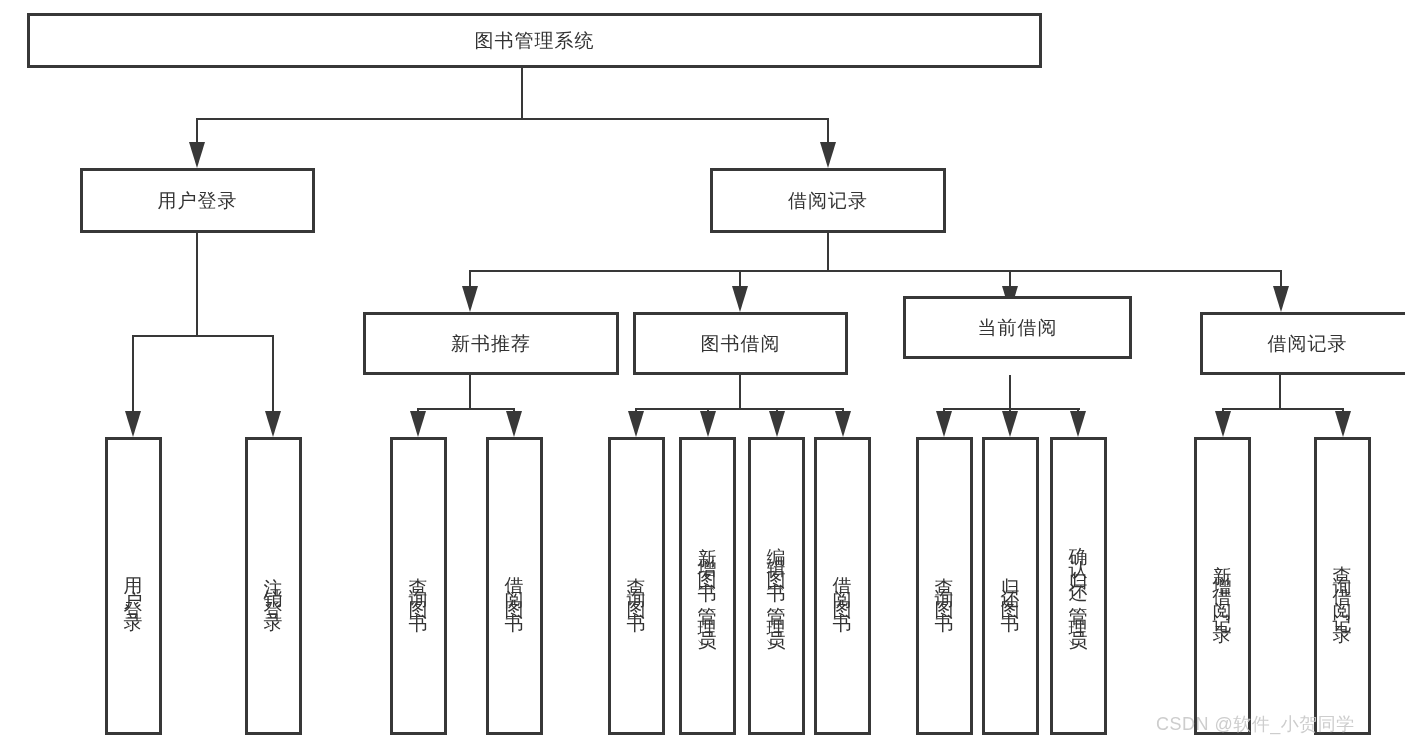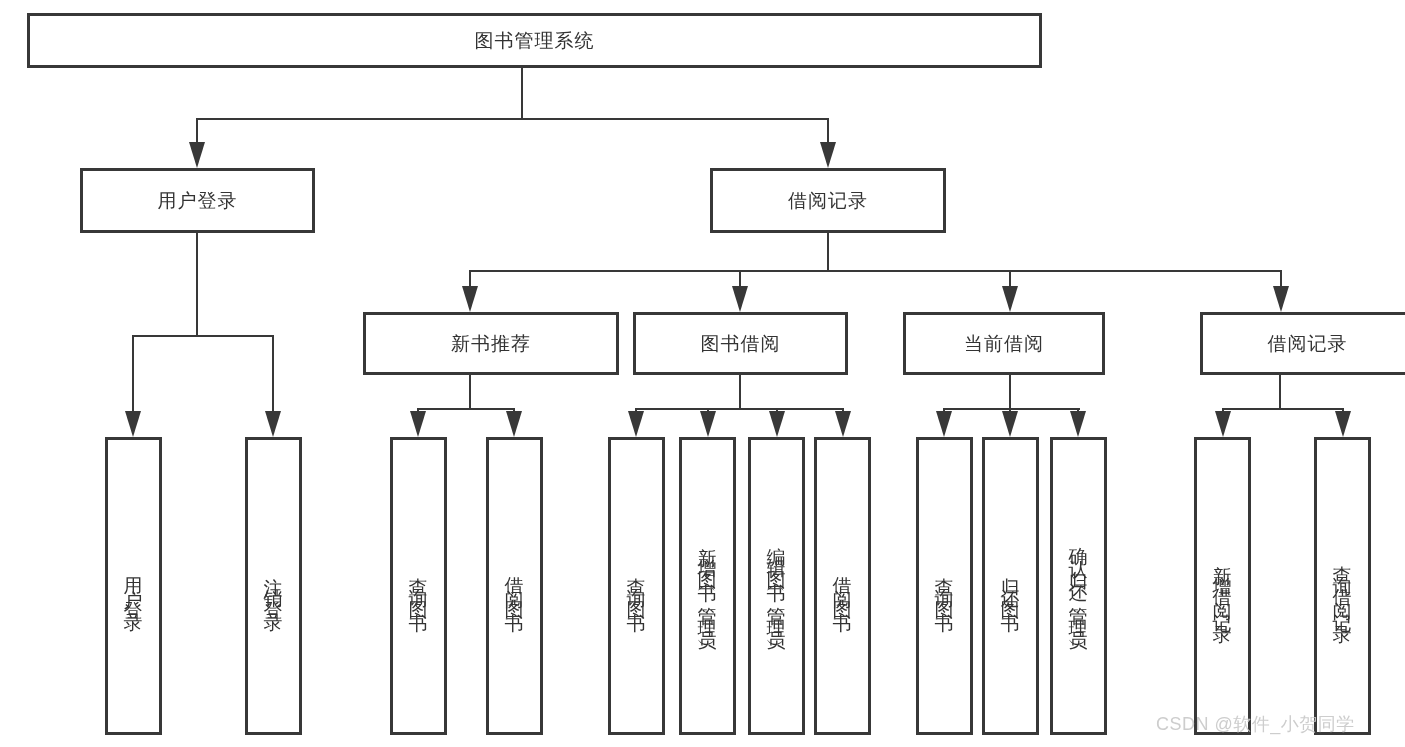--- a/index.html
+++ b/index.html
@@ -79,21 +79,21 @@
   <div class="arrow" style="left:462px;top:286px;"></div>
   <div class="vline" style="left:739px;top:270px;height:18px;"></div>
   <div class="arrow" style="left:732px;top:286px;"></div>
   <div class="vline" style="left:1009px;top:270px;height:18px;"></div>
   <div class="arrow" style="left:1002px;top:286px;"></div>
   <div class="vline" style="left:1280px;top:270px;height:18px;"></div>
   <div class="arrow" style="left:1273px;top:286px;"></div>
 
   <div class="box" style="left:363px;top:312px;width:256px;height:63px;">新书推荐</div>
   <div class="box" style="left:633px;top:312px;width:215px;height:63px;">图书借阅</div>
-  <div class="box" style="left:903px;top:312px;width:202px;height:63px;">当前借阅</div>
+  <div class="box" style="left:903px;top:296px;width:229px;height:63px;">当前借阅</div>
   <div class="box" style="left:1200px;top:312px;width:215px;height:63px;">借阅记录</div>
 
   <div class="vline" style="left:469px;top:375px;height:33px;"></div>
   <div class="hline" style="left:417px;top:408px;width:98px;"></div>
   <div class="vline" style="left:417px;top:408px;height:6px;"></div>
   <div class="arrow" style="left:410px;top:411px;"></div>
   <div class="vline" style="left:513px;top:408px;height:6px;"></div>
   <div class="arrow" style="left:506px;top:411px;"></div>
 
   <div class="vline" style="left:739px;top:375px;height:33px;"></div>

